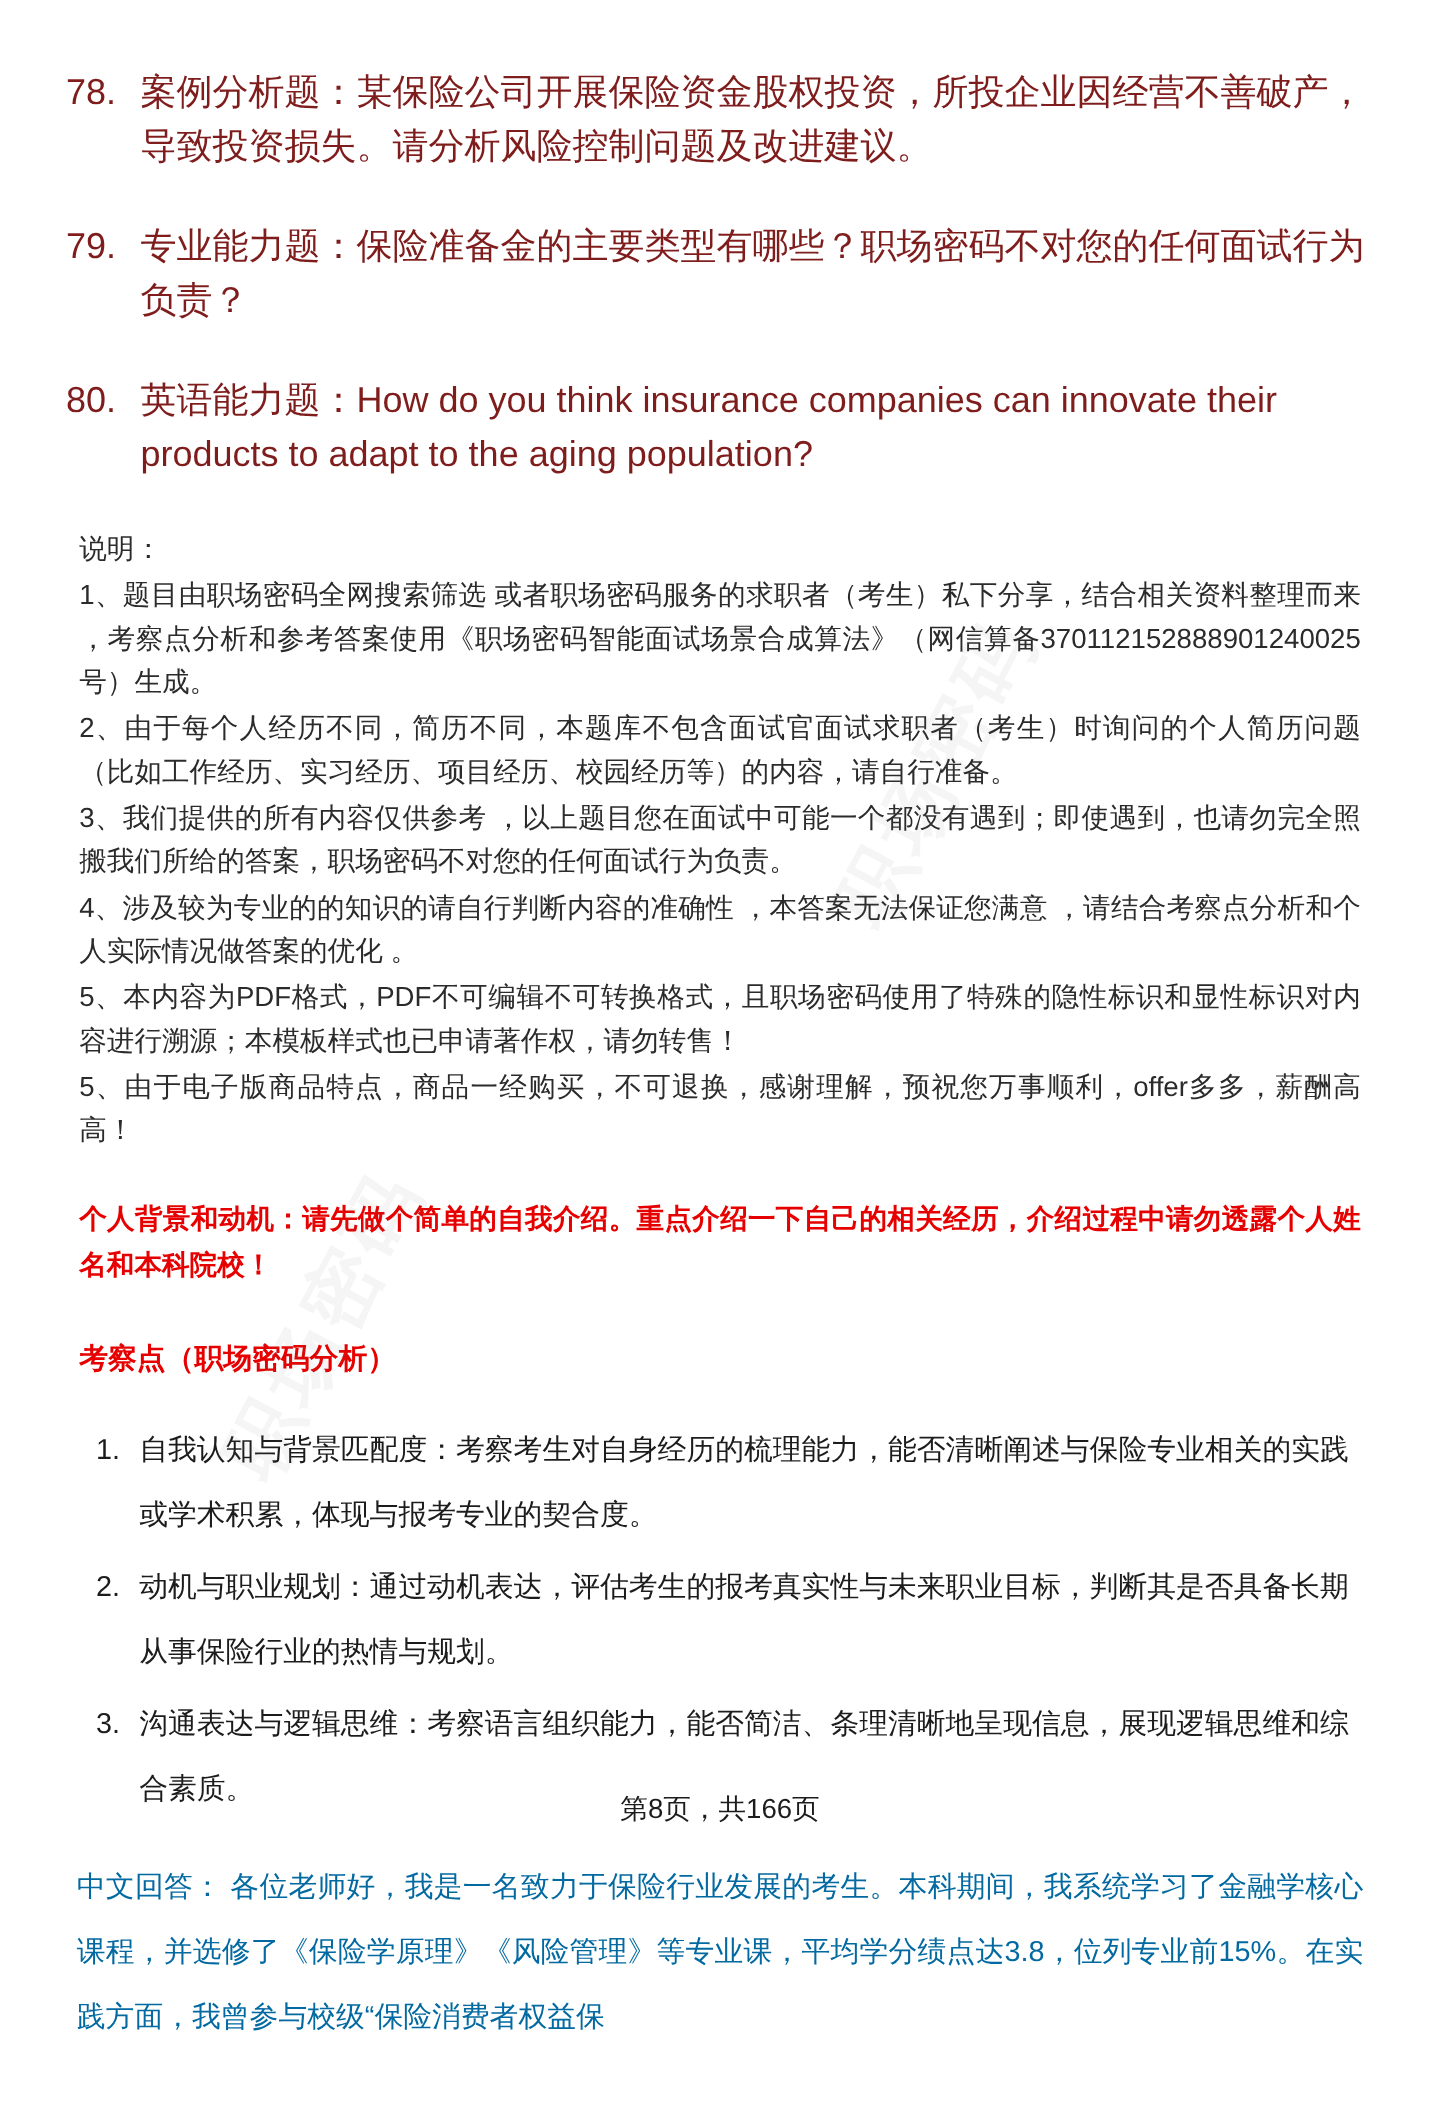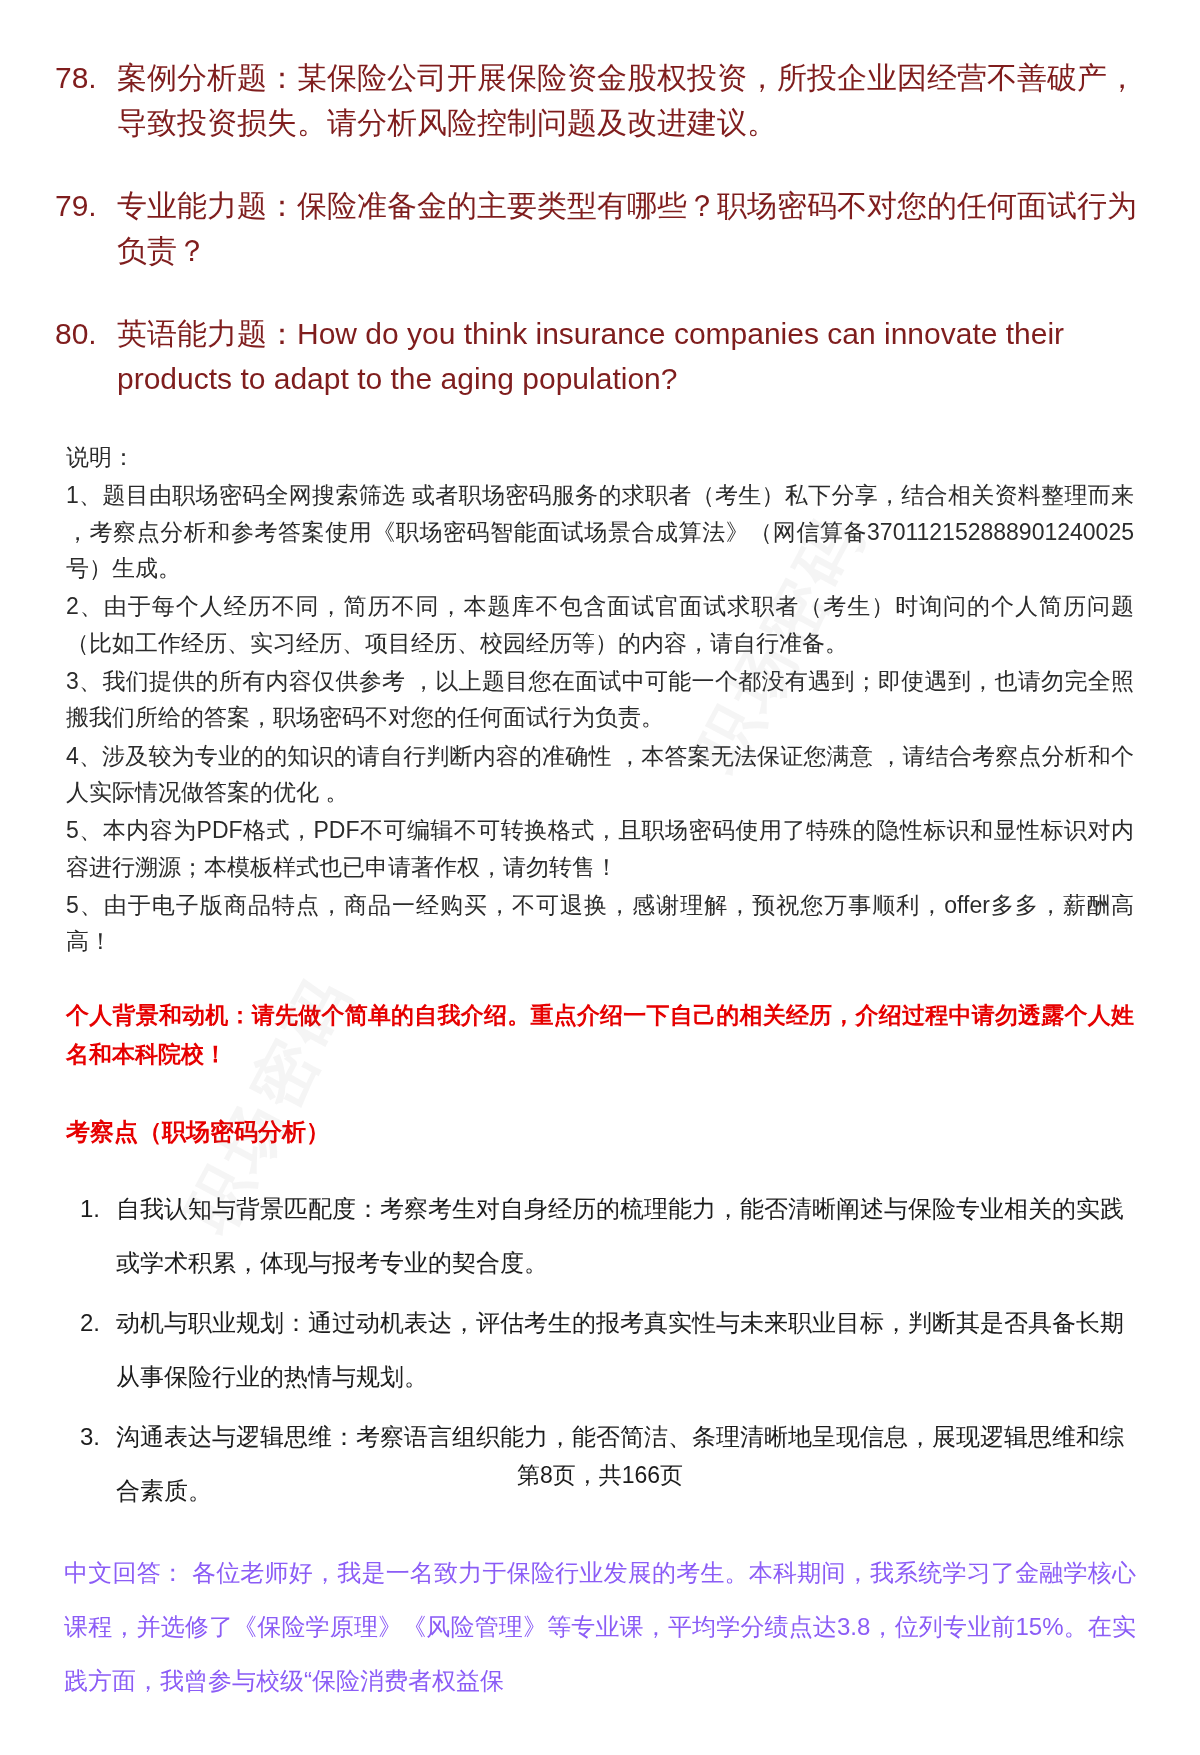--- a/index.html
+++ b/index.html
@@ -78,28 +78,28 @@
     margin-bottom: 6px;
   }
   .pt-num { width: 36px; flex-shrink: 0; }
   .pt-text { flex: 1; }
 
   
   .answer {
     margin: 28px 64px 0 64px;
     font-size: 24px;
     line-height: 2.25;
-    color: #8b5cf6;
+    color: #0369a1;
     text-align: justify;
   }
 
   
   .footer {
     position: absolute;
-    top: 1460px;
+    top: 1492px;
     left: 0;
     right: 0;
     text-align: center;
     font-size: 23px;
     color: #1c1c1c;
   }
 </style>
 </head>
 <body>
 

